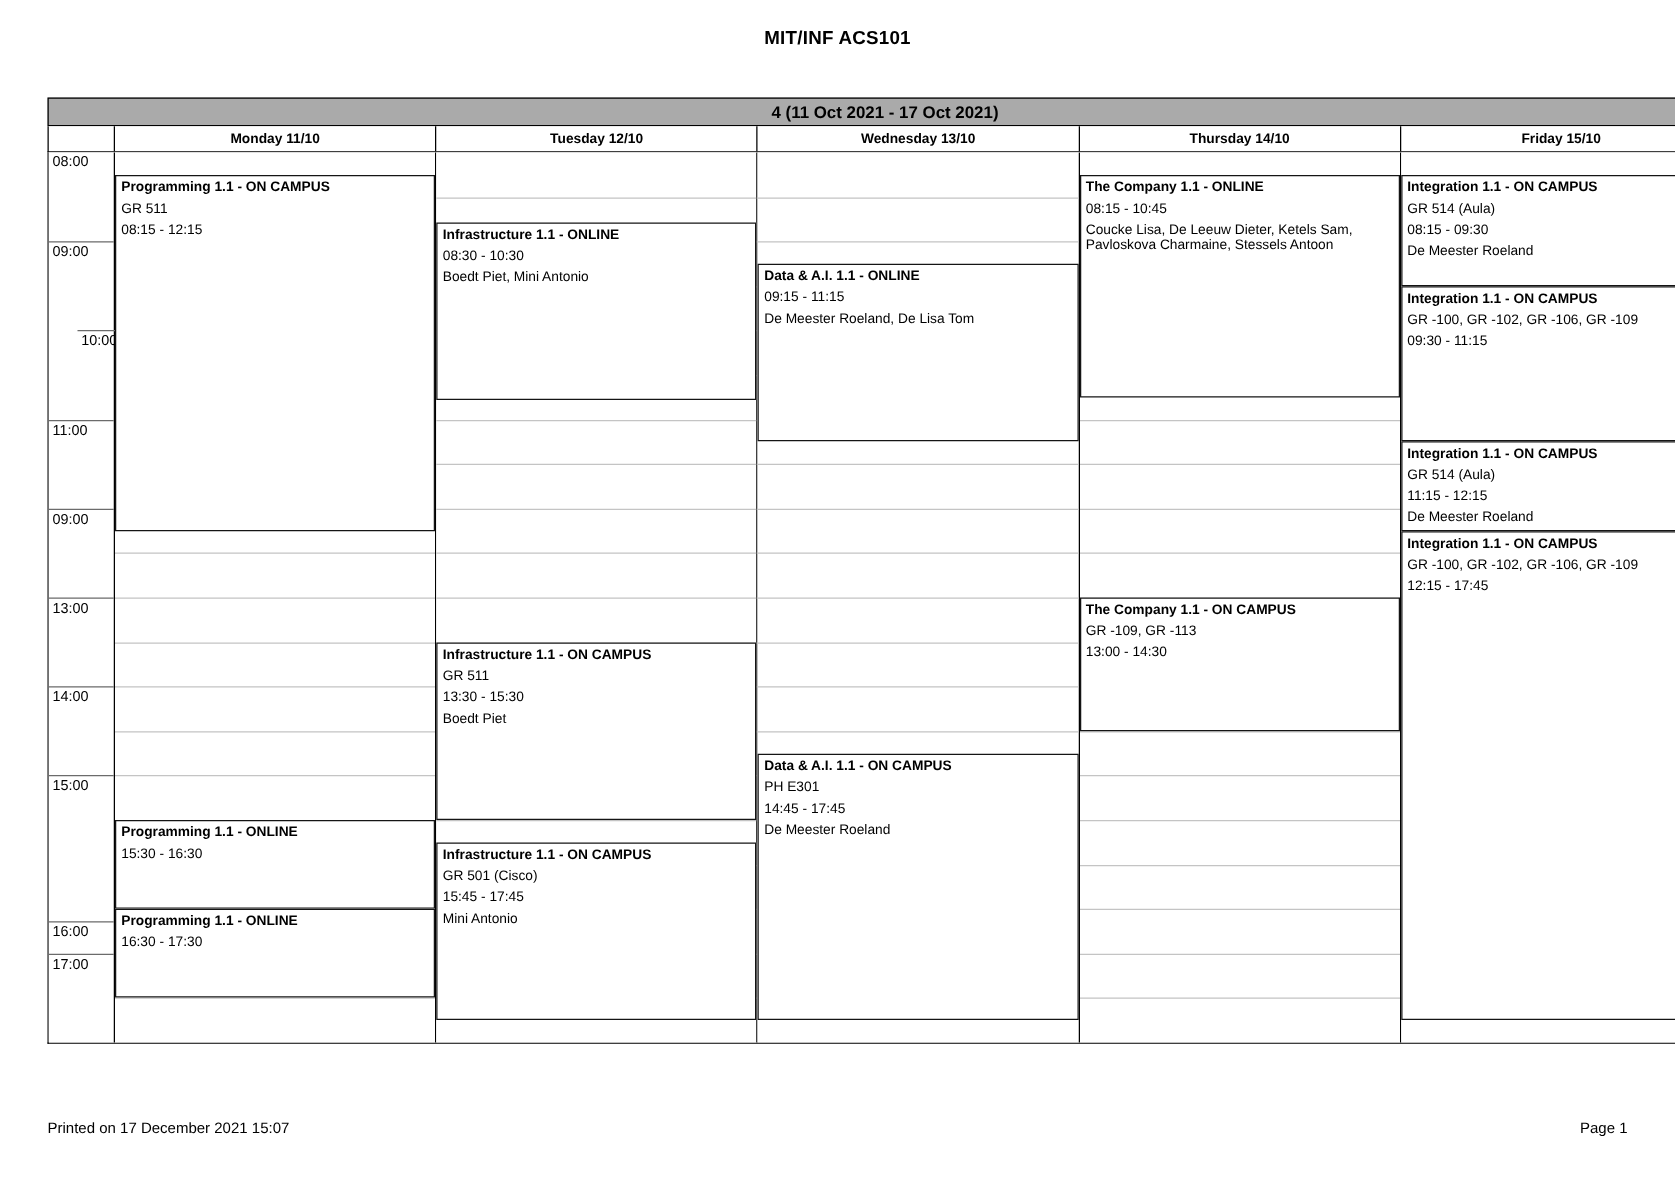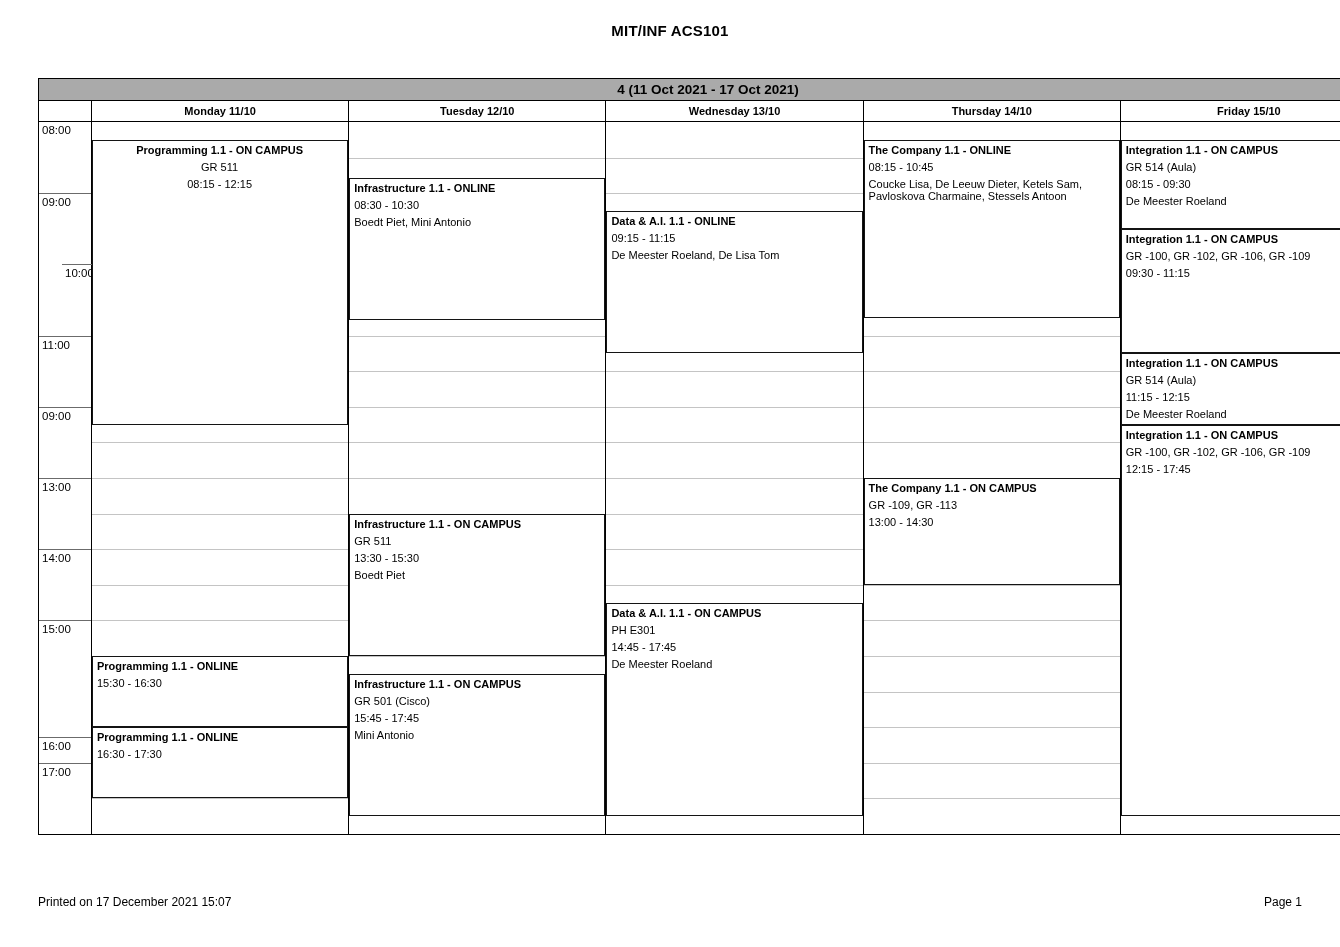--- a/index.html
+++ b/index.html
@@ -99,21 +99,21 @@
           <div class="halfline" style="top: 356px;"></div>
           <div class="halfline" style="top: 391.6px;"></div>
           <div class="halfline" style="top: 427.2px;"></div>
           <div class="halfline" style="top: 462.8px;"></div>
           <div class="halfline" style="top: 498.4px;"></div>
           <div class="halfline" style="top: 534px;"></div>
           <div class="halfline" style="top: 569.6px;"></div>
           <div class="halfline" style="top: 605.2px;"></div>
           <div class="halfline" style="top: 640.8px;"></div>
           <div class="halfline" style="top: 676.4px;"></div>
-          <div class="event" style="top: 17.8px; height: 284.8px; text-align: center;">
+          <div class="event" style="top: 17.8px; height: 284.8px;">
             <div class="ev-line ev-title">Programming 1.1 - ON CAMPUS</div>
             <div class="ev-line">GR 511</div>
             <div class="ev-line">08:15 - 12:15</div>
           </div>
           <div class="event" style="top: 534px; height: 71.2px;">
             <div class="ev-line ev-title">Programming 1.1 - ONLINE</div>
             <div class="ev-line">15:30 - 16:30</div>
           </div>
           <div class="event" style="top: 605.2px; height: 71.2px;">
             <div class="ev-line ev-title">Programming 1.1 - ONLINE</div>

